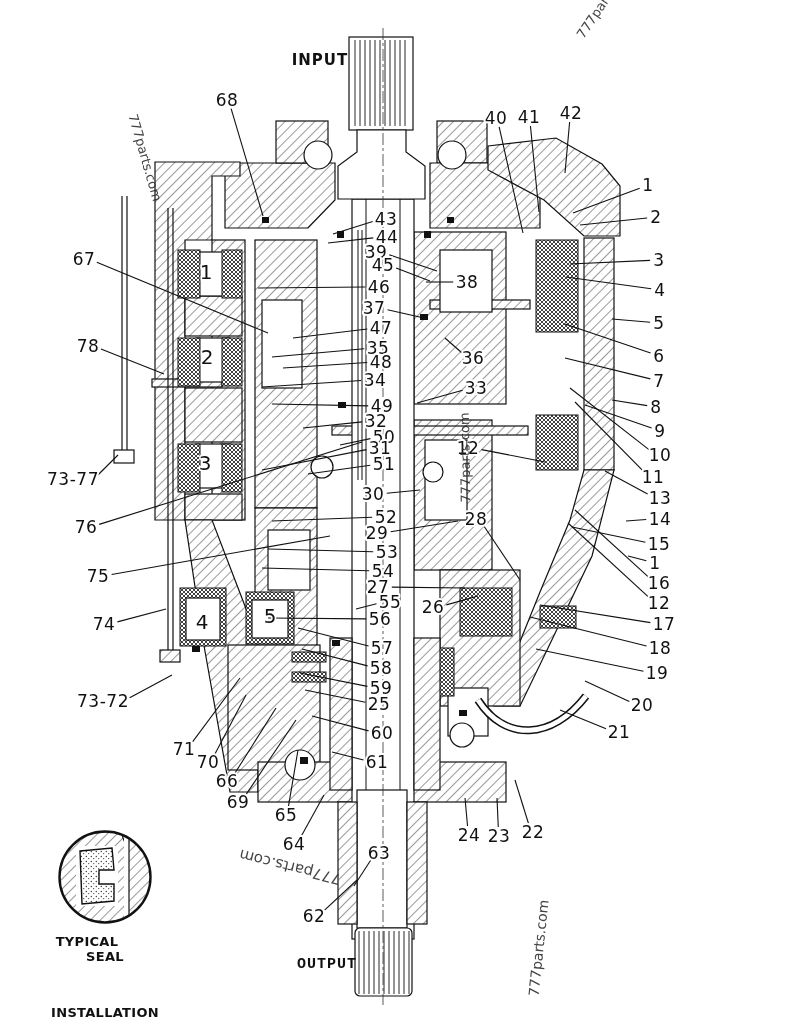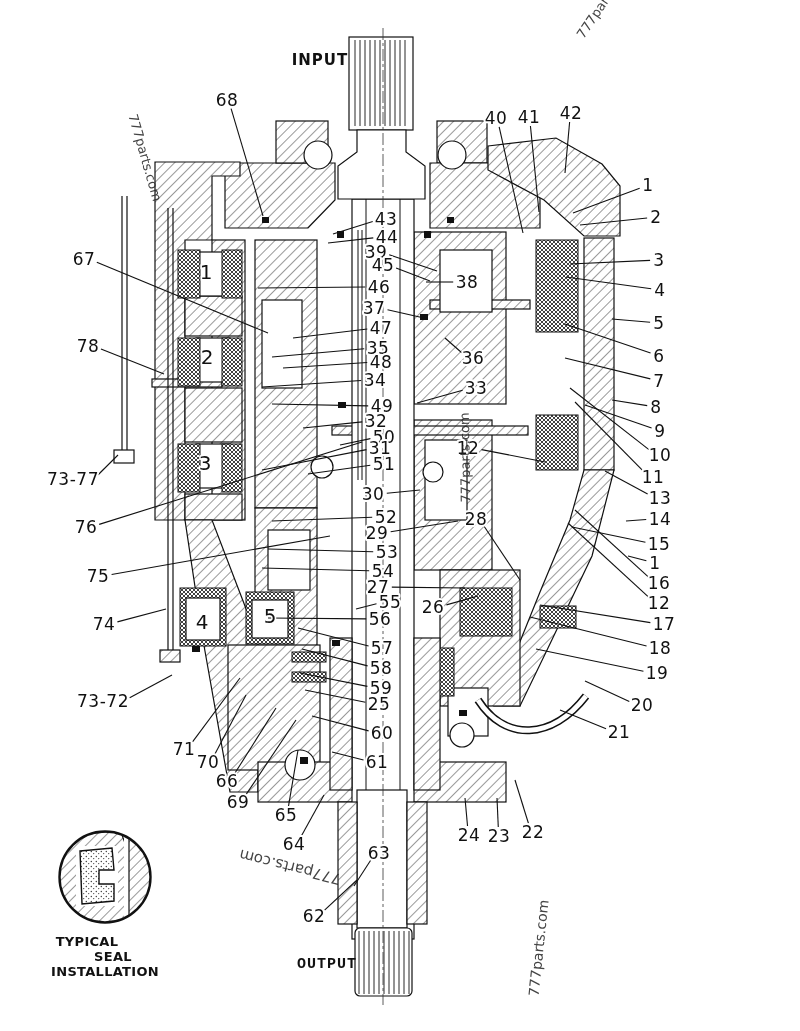--- a/index.html
+++ b/index.html
@@ -332,22 +332,22 @@
         <text x="205" y="463" class="clutchnum">3</text>
         <text x="202" y="622" class="clutchnum">4</text>
         <text x="270" y="616" class="clutchnum">5</text>
       </g>
 </svg>
 
 <div class="cap" style="left:320px;top:60px;text-align:right;">INPUT</div>
 <div class="cap" style="left:327px;top:964px;font-family:Liberation Mono, monospace;">OUTPUT</div>
 
 <div class="inscap" style="left:87px;top:941px;">TYPICAL</div>
-<div class="inscap" style="left:105px;top:956px;margin-left:8px;">SEAL</div>
-<div class="inscap" style="left:105px;top:971px;">INSTALLATION</div>
+<div class="inscap" style="left:105px;top:956px;">SEAL</div>
+<div class="inscap" style="left:105px;top:1012px;">INSTALLATION</div>
 
 <div class="wm" style="left:100px;top:150px;font-size:13px;transform:rotate(74deg);">777parts.com</div>
 <div class="wm" style="left:560px;top:-8px;font-size:13px;transform:rotate(-56deg);">777parts.com</div>
 <div class="wm" style="left:420px;top:450px;font-size:13px;transform:rotate(-91deg);">777parts.com</div>
 <div class="wm" style="left:238px;top:858px;font-size:15px;transform:rotate(194deg);">777parts.com</div>
 <div class="wm" style="left:490px;top:940px;font-size:14px;transform:rotate(-84deg);">777parts.com</div>
 
 </div>
 
 </body></html>

